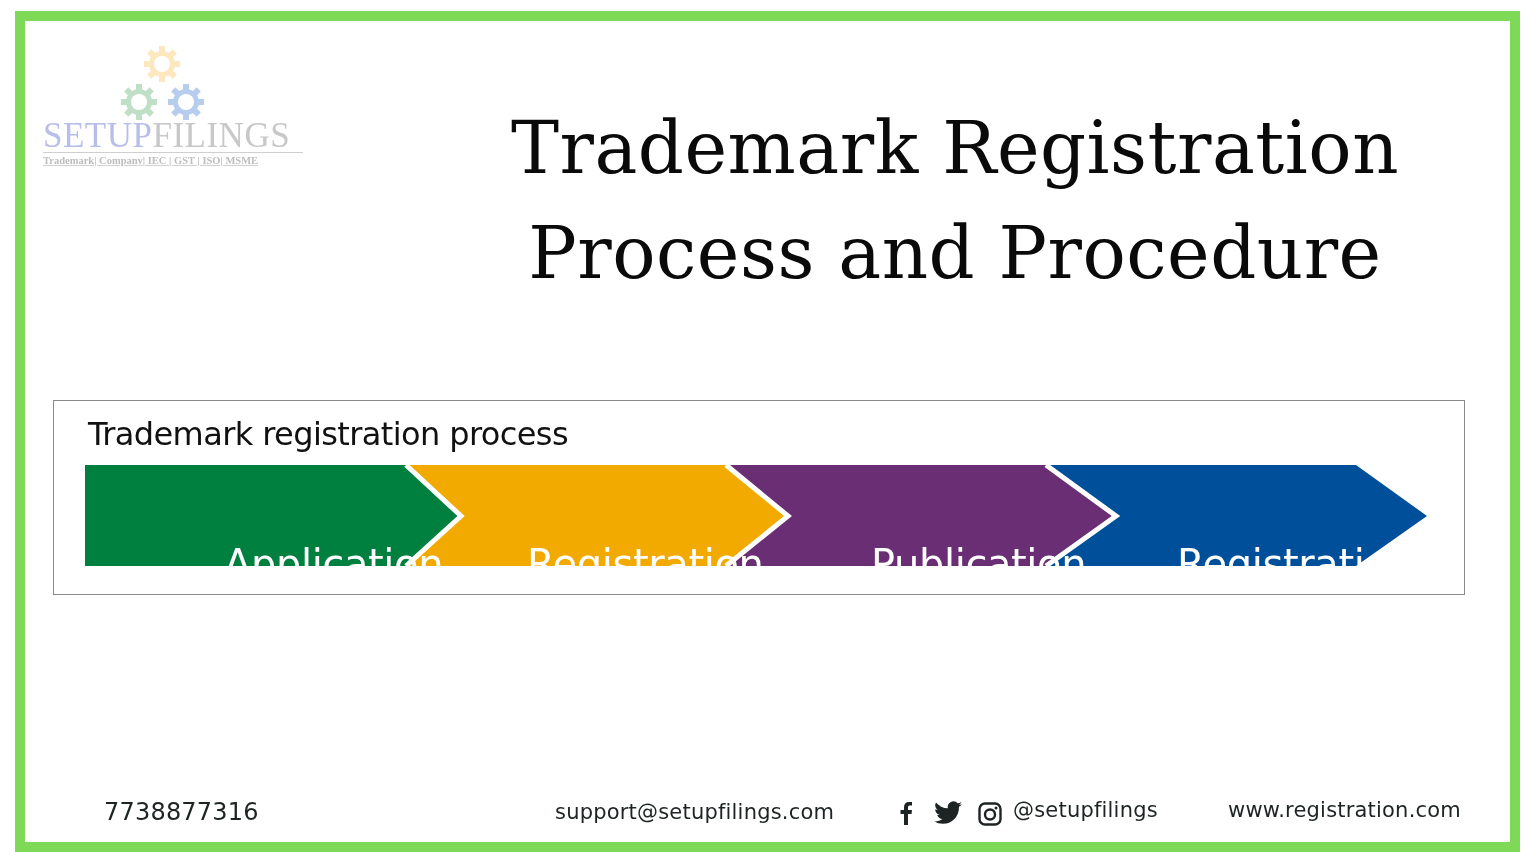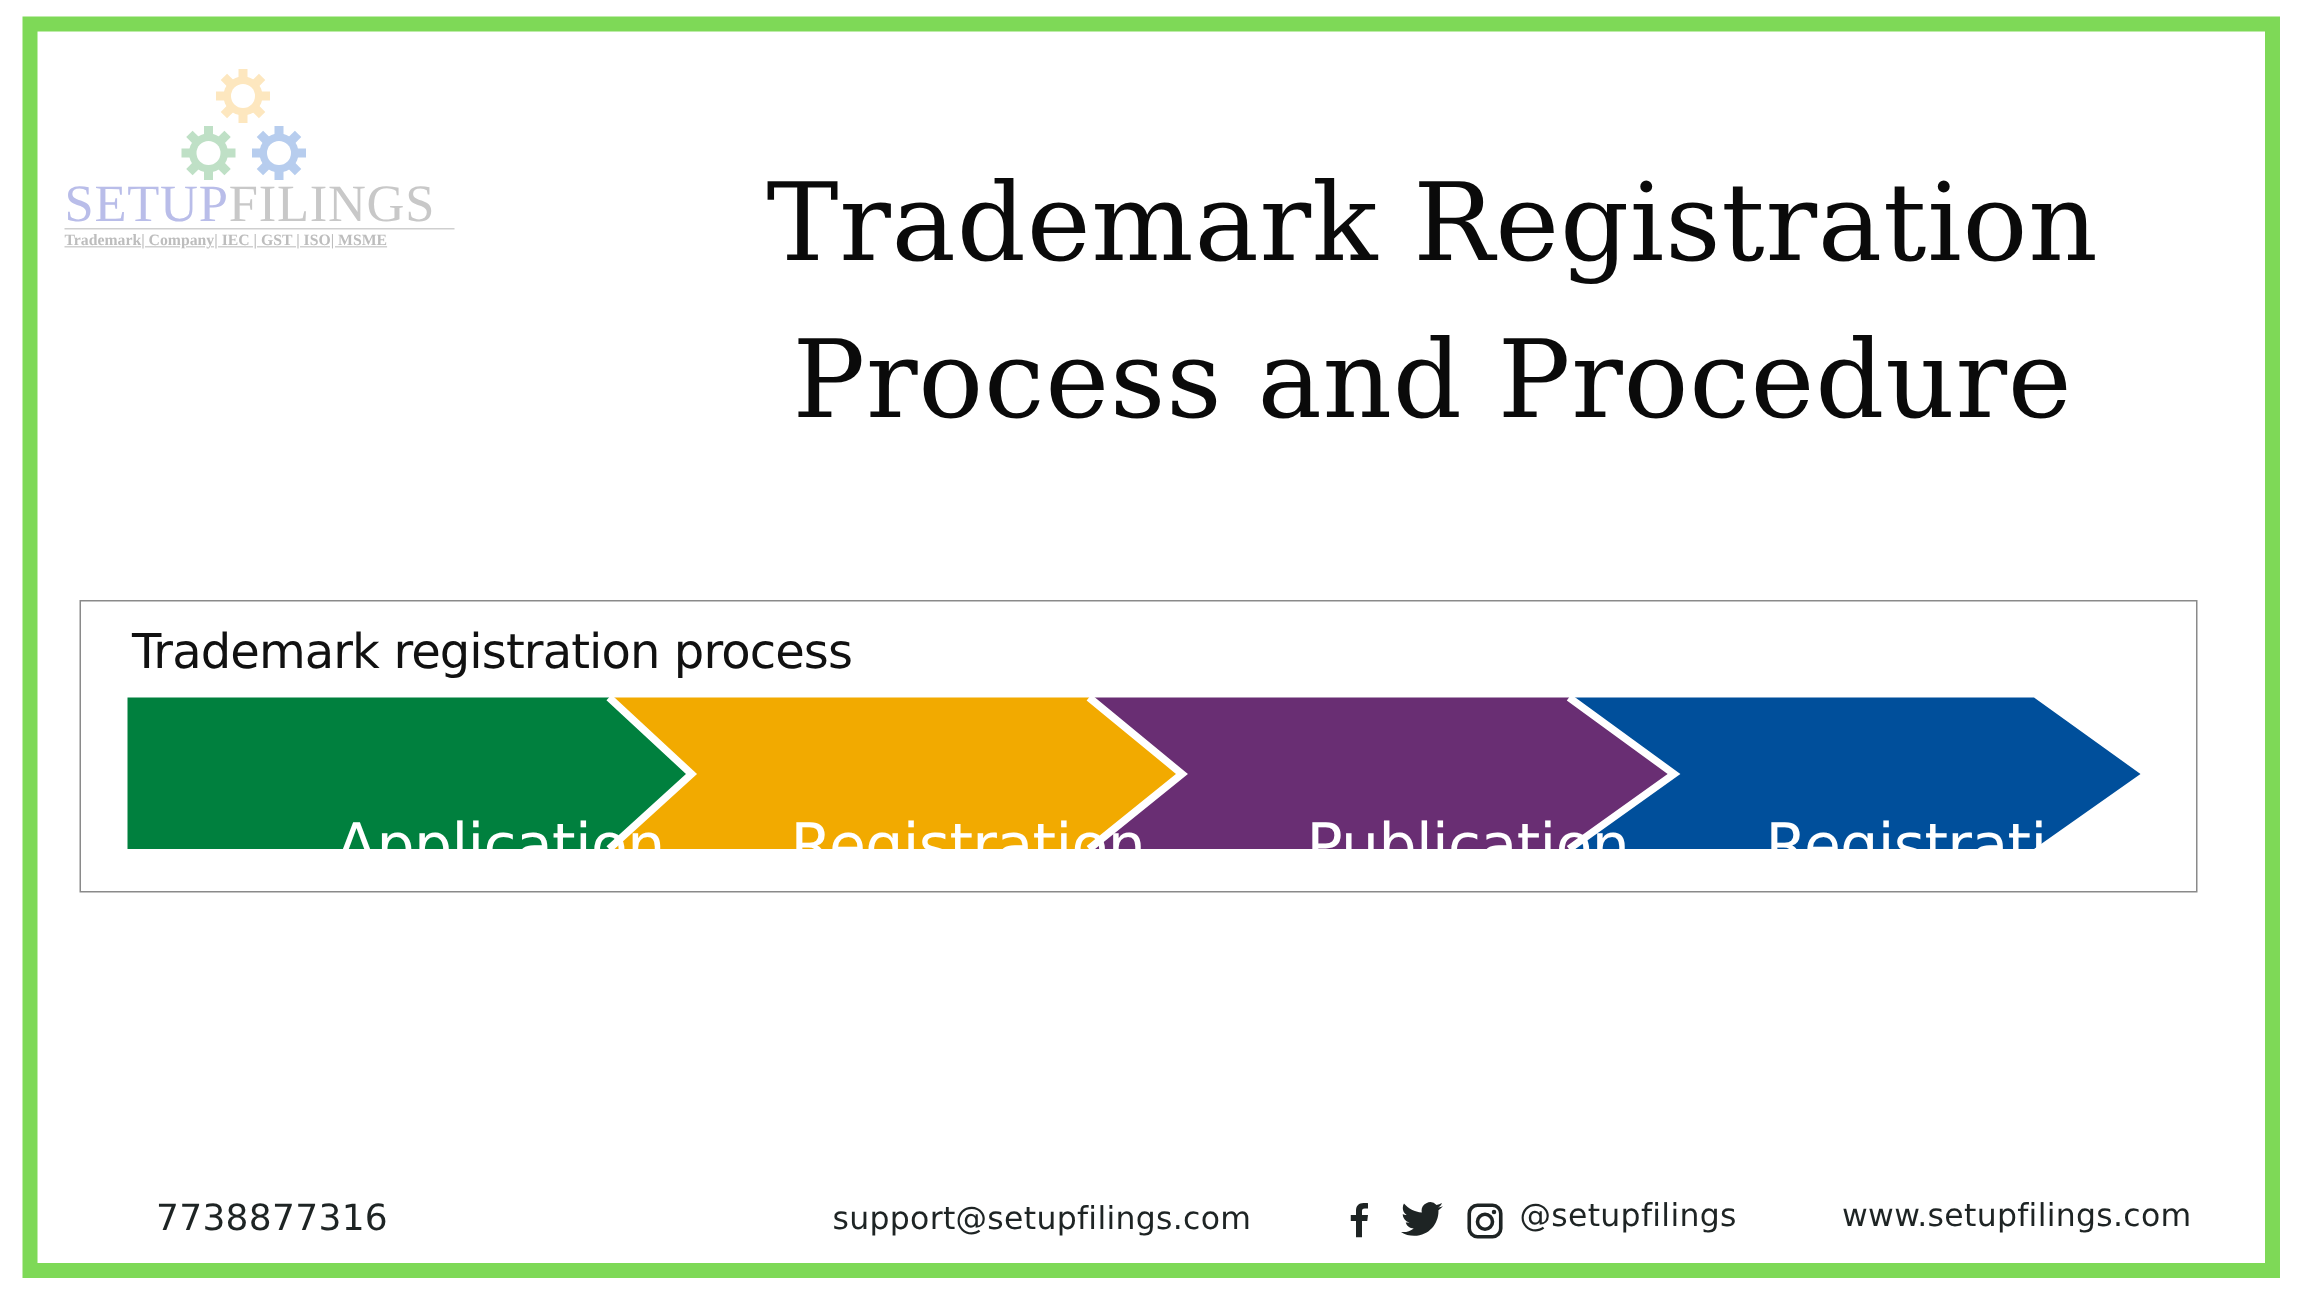--- a/index.html
+++ b/index.html
@@ -129,13 +129,13 @@
 </svg>
 <svg class="icon" style="left:934px" width="28" height="24" viewBox="0 0 24 20">
   <path d="M24 2.4c-.9.4-1.8.6-2.8.8 1-.6 1.8-1.6 2.2-2.7-1 .6-2 1-3.1 1.2A4.9 4.9 0 0 0 11.9 6C7.8 5.8 4.2 3.8 1.7.9.4 3.1 1 5.9 3.2 7.4c-.8 0-1.6-.3-2.2-.6 0 2.4 1.7 4.4 3.9 4.8-.7.2-1.5.2-2.2.1.6 2 2.4 3.4 4.6 3.4A9.9 9.9 0 0 1 0 17.1 14 14 0 0 0 7.5 19.3c9.1 0 14.2-7.7 13.9-14.6 1-.7 1.8-1.5 2.6-2.3z" fill="#1e2424"></path>
 </svg>
 <svg class="icon" style="left:978px; top:802px;" width="24" height="24" viewBox="0 0 24 24">
   <rect x="1.5" y="1.5" width="21" height="21" rx="5.5" fill="none" stroke="#1e2424" stroke-width="2.4"></rect>
   <circle cx="12" cy="12.5" r="5" fill="none" stroke="#1e2424" stroke-width="2.4"></circle>
   <circle cx="18" cy="6" r="1.5" fill="#1e2424"></circle>
 </svg>
 <div class="footer-item" style="left:1013px; top:798px;">@setupfilings</div>
-<div class="footer-item" style="left:1228px; top:798px;">www.setupfilings.com</div>
+<div class="footer-item" style="left:1228px; top:798px;">www.registration.com</div>
 
 </body></html>

